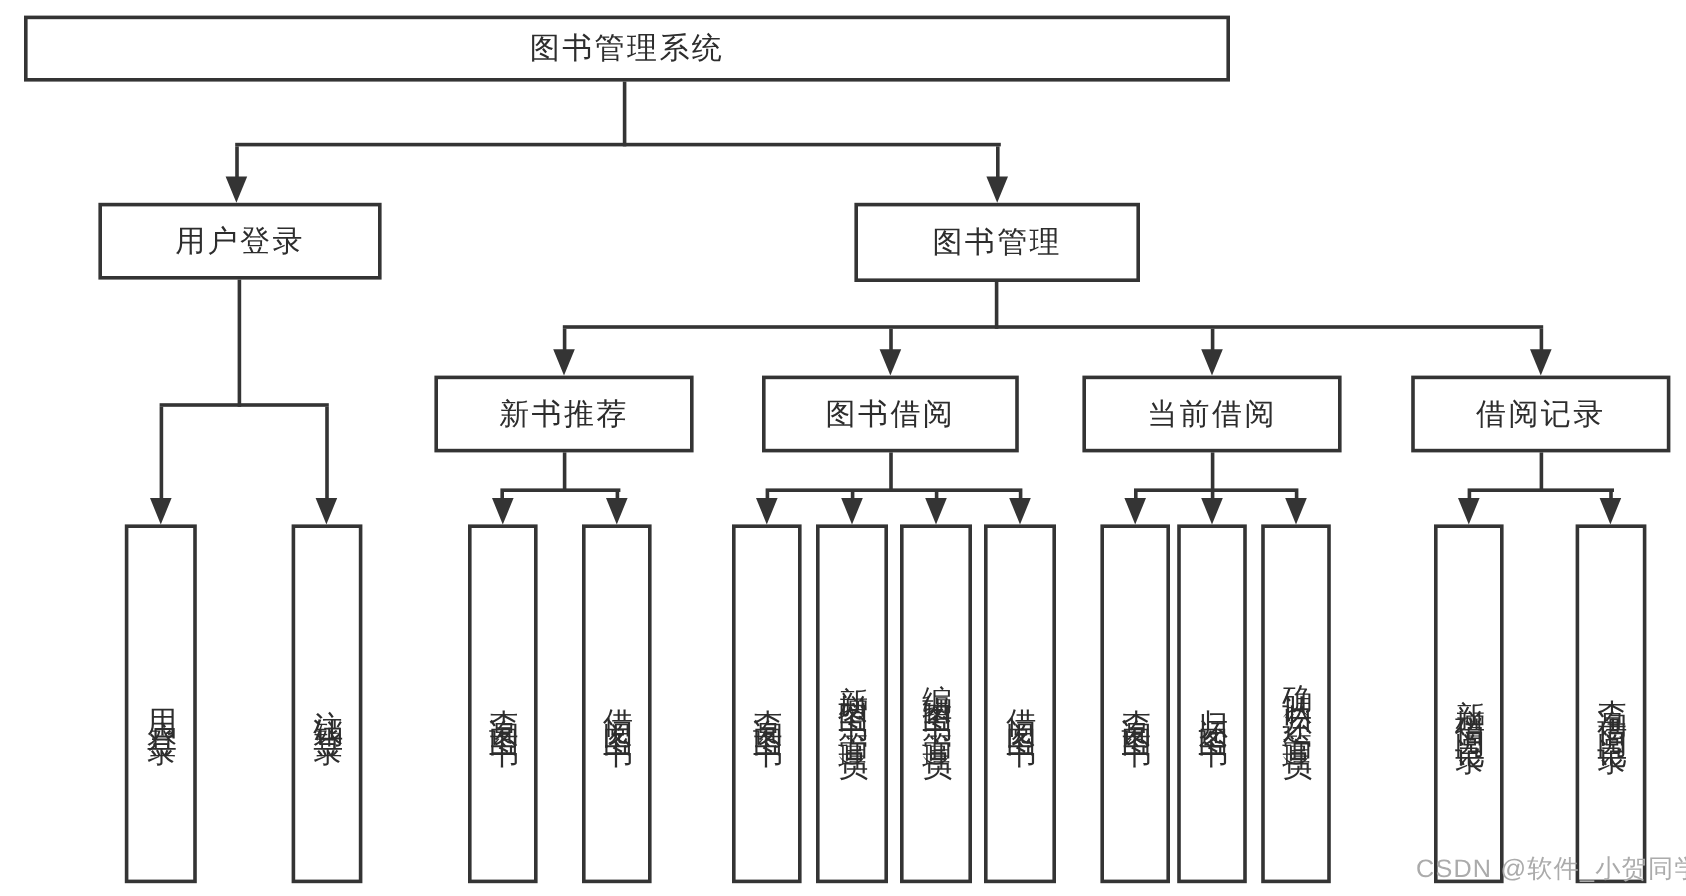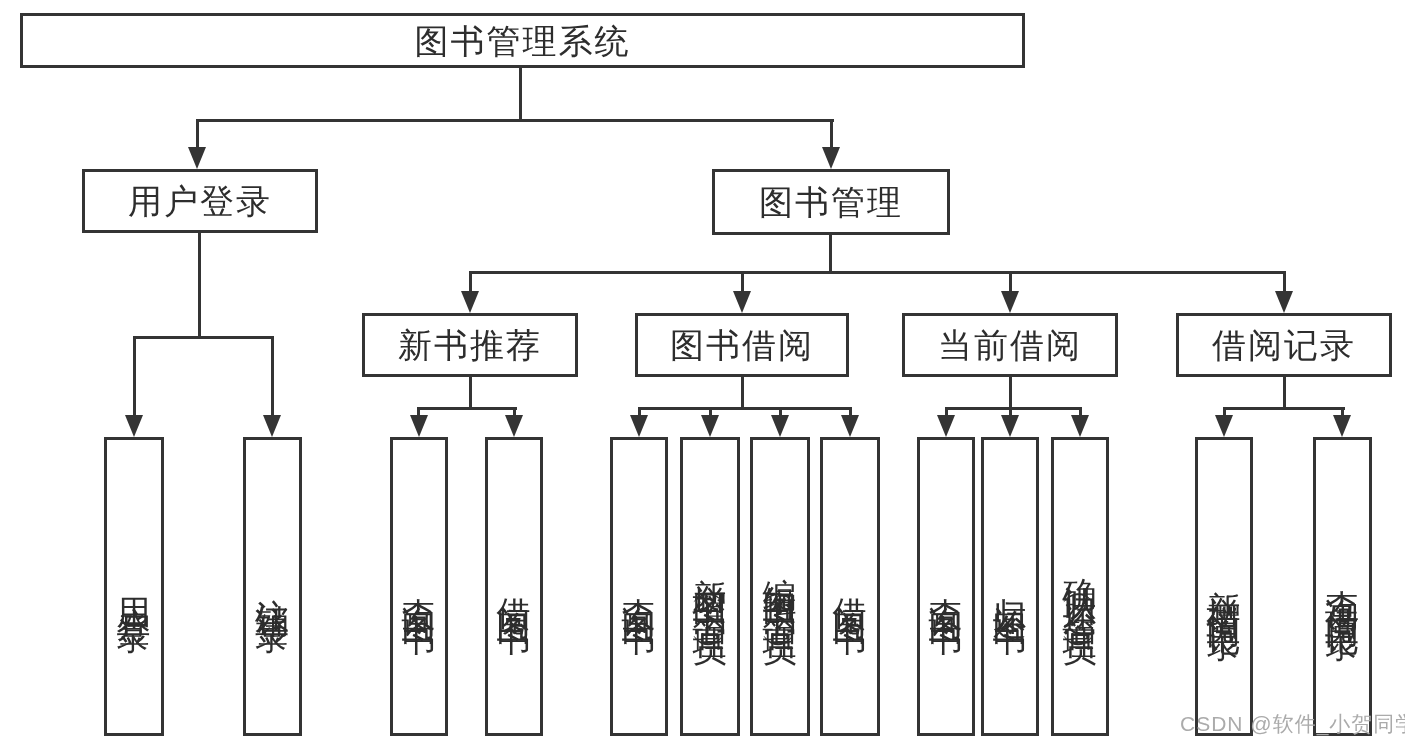--- a/index.html
+++ b/index.html
@@ -2,21 +2,21 @@
 <html><head>
 <meta charset="utf-8">
 <style>
   html,body{margin:0;padding:0;background:#ffffff;}
   .canvas{position:relative;width:1405px;height:747px;background:#ffffff;
           font-family:"Liberation Sans","DejaVu Sans",sans-serif;overflow:hidden;}
 
   
   .node{position:absolute;box-sizing:border-box;border:3px solid #343434;background:#ffffff;
         display:flex;align-items:center;justify-content:center;
-        color:#2d2d2d;font-size:34px;letter-spacing:2px;line-height:1;}
+        color:#2d2d2d;font-size:25px;letter-spacing:2px;line-height:1;}
   .vnode{writing-mode:vertical-lr;text-orientation:mixed;letter-spacing:8px;}
   .leaf{top:437px;height:299px;}
 
   
   .ln{position:absolute;background:#343434;}
   .arw{position:absolute;width:0;height:0;border-left:9px solid transparent;
        border-right:9px solid transparent;border-top:22px solid #343434;}
 
   
   .wm{position:absolute;left:1180px;top:710px;font-size:21px;color:#ababab;

